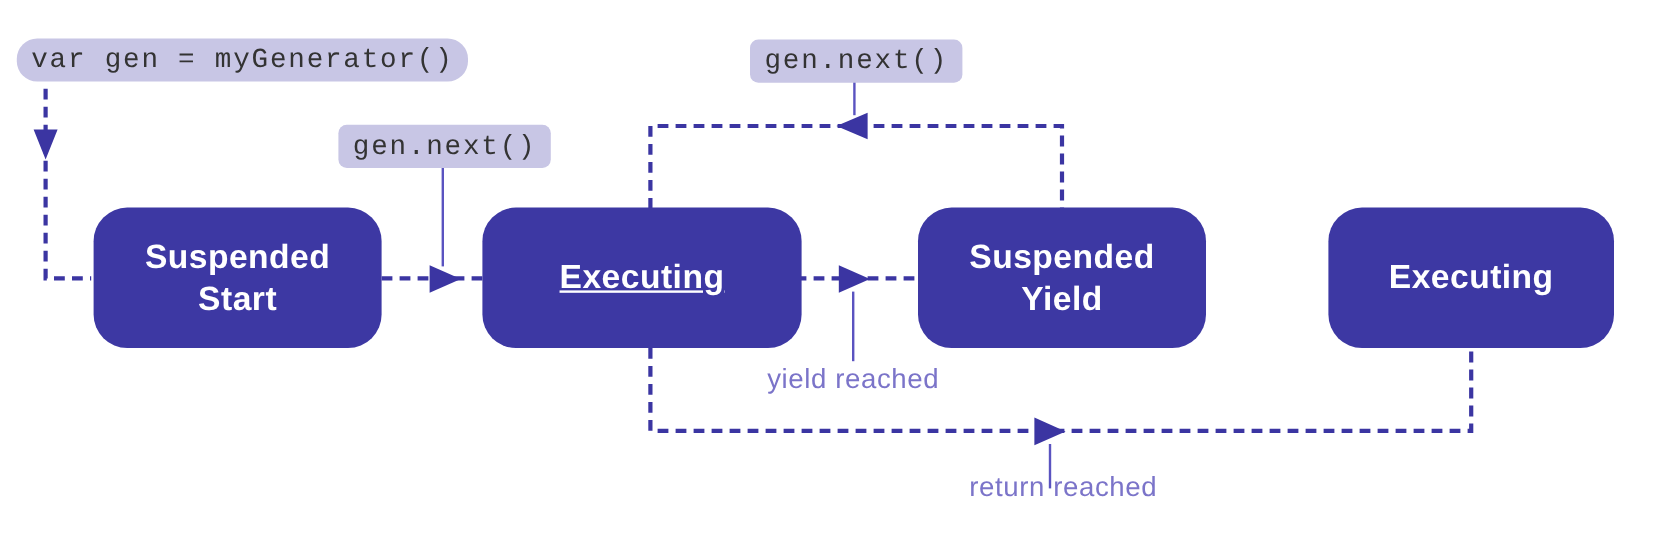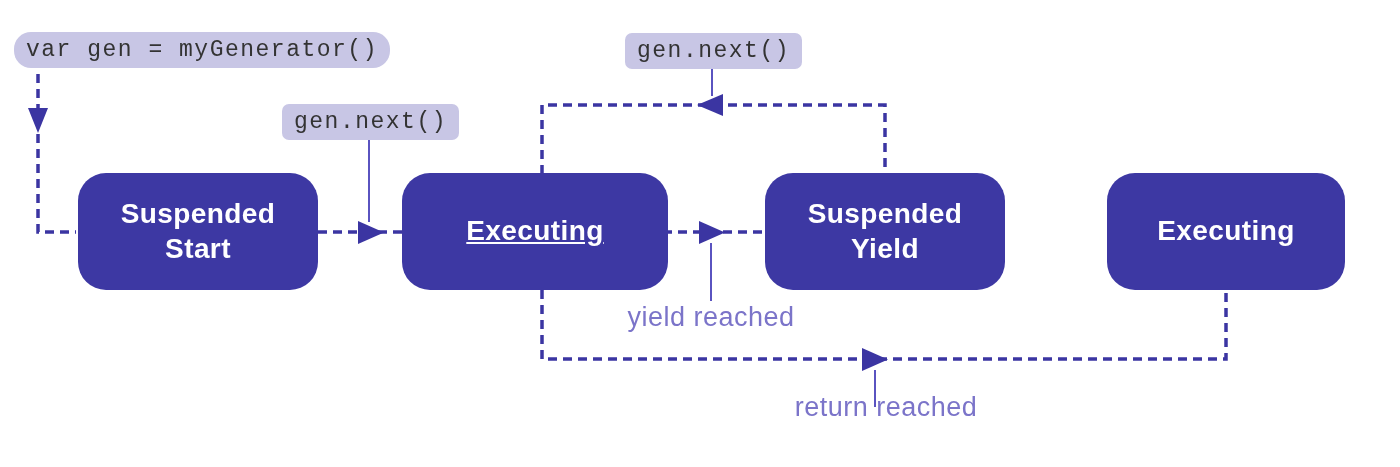--- a/index.html
+++ b/index.html
@@ -53,21 +53,21 @@
     text-align:center;
     font-size:28px;
     font-weight:bold;
     letter-spacing:0.4px;
     line-height:1.22;
     white-space:pre-line;
   }
   .caption{
     position:absolute;
     color:var(--caption-text,#7B74C9);
-    font-size:27px;
+    font-size:23px;
     letter-spacing:0.5px;
     white-space:nowrap;
     transform:translateX(-50%);
   }
 </style>
 </head>
 <body>
 
 <div class="canvas">
 

